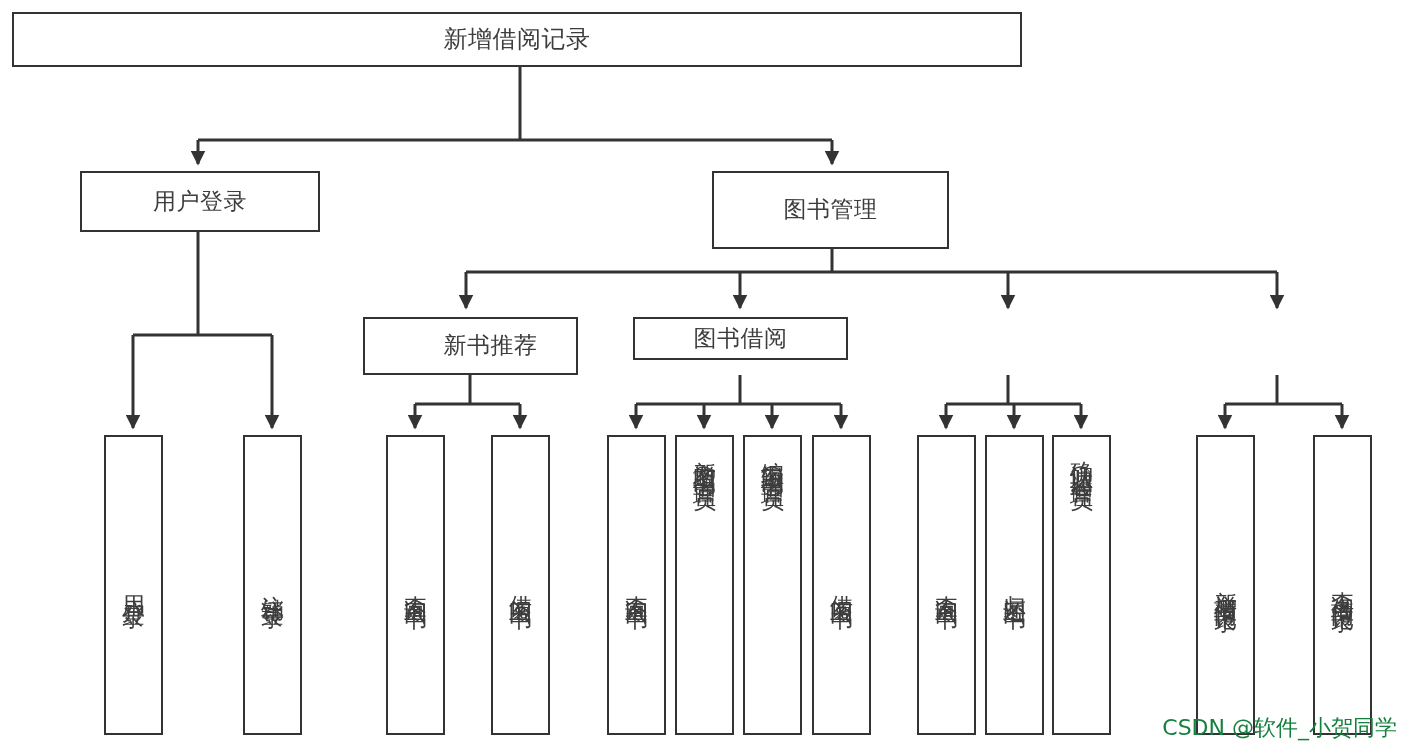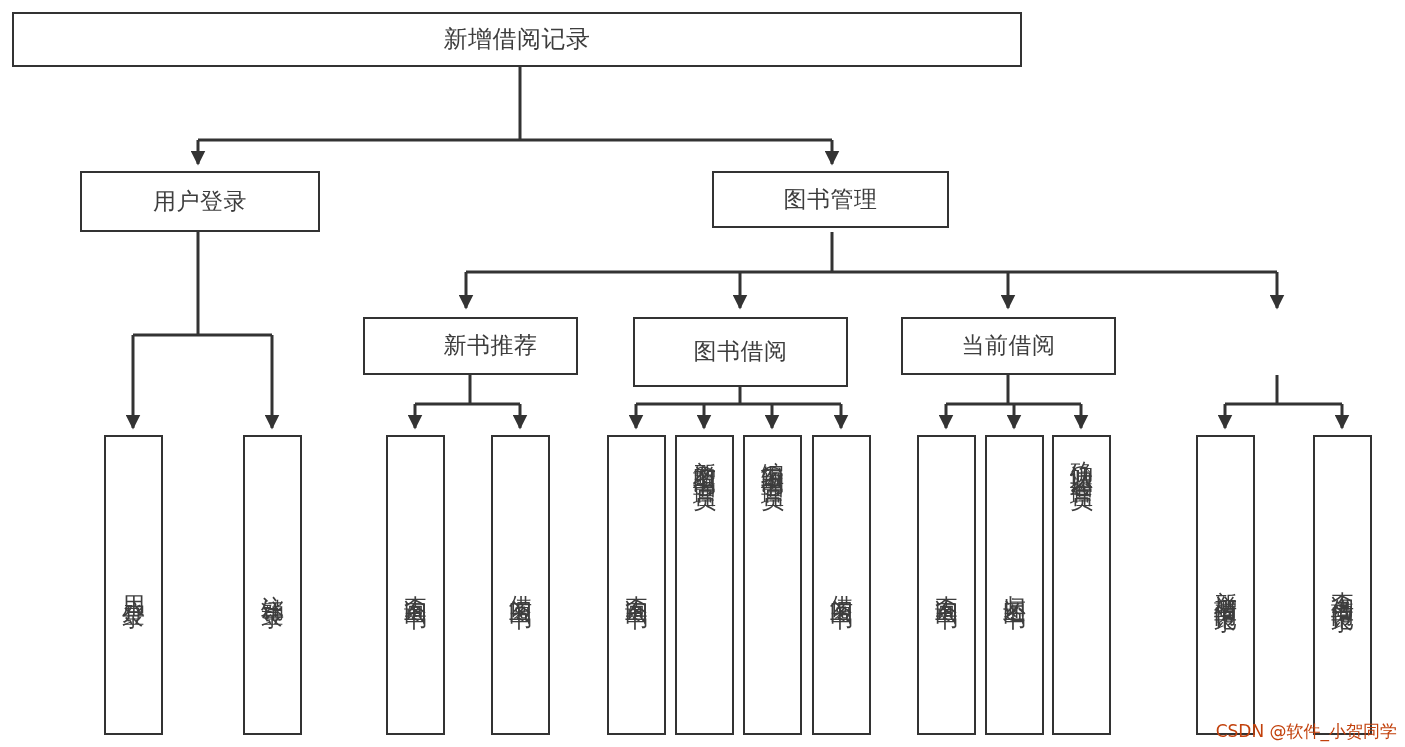--- a/index.html
+++ b/index.html
@@ -65,22 +65,22 @@
   }
   
   .node.vert.centered {
     align-items: center;
     padding-top: 0;
   }
   .watermark {
     position: absolute;
     right: 8px;
     bottom: 4px;
-    font-size: 17px;
-    color: #c2410c;
+    font-size: 22px;
+    color: #15803d;
     z-index: 5;
     white-space: nowrap;
     font-family: "DejaVu Sans", "Liberation Sans", sans-serif;
   }
 </style>
 </head>
 <body>
 
 <div id="diagram-root">
 
@@ -135,35 +135,32 @@
   </svg>
 
   <div class="node horiz root" style="left:12px; top:12px; width:1010px; height:55px;">
     <span class="node-label">新增借阅记录</span>
   </div>
 
   <div class="node horiz" style="left:80px; top:171px; width:240px; height:61px;">
     <span class="node-label">用户登录</span>
   </div>
 
-  <div class="node horiz" style="left:712px; top:171px; width:237px; height:57px;">
+  <div class="node horiz" style="left:712px; top:171px; width:237px; height:78px;">
     <span class="node-label">图书管理</span>
   </div>
 
   <div class="node horiz" style="left:363px; top:317px; width:215px; height:58px;padding-left:40px;">
     <span class="node-label">新书推荐</span>
   </div>
 
-  <div class="node horiz" style="left:633px; top:317px; width:215px; height:70px;">
+  <div class="node horiz" style="left:633px; top:317px; width:215px; height:43px;">
     <span class="node-label">图书借阅</span>
   </div>
 
-  <div class="node horiz" style="left:901px; top:317px; width:215px; height:58px;">
-    <span class="node-label">当前借阅</span>
-  </div>
 
 
   <div class="node vert centered" style="left:104px; top:435px; width:59px; height:300px;">
     <span class="node-label">用户登录</span>
   </div>
 
   <div class="node vert centered" style="left:243px; top:435px; width:59px; height:300px;">
     <span class="node-label">注销登录</span>
   </div>
 

